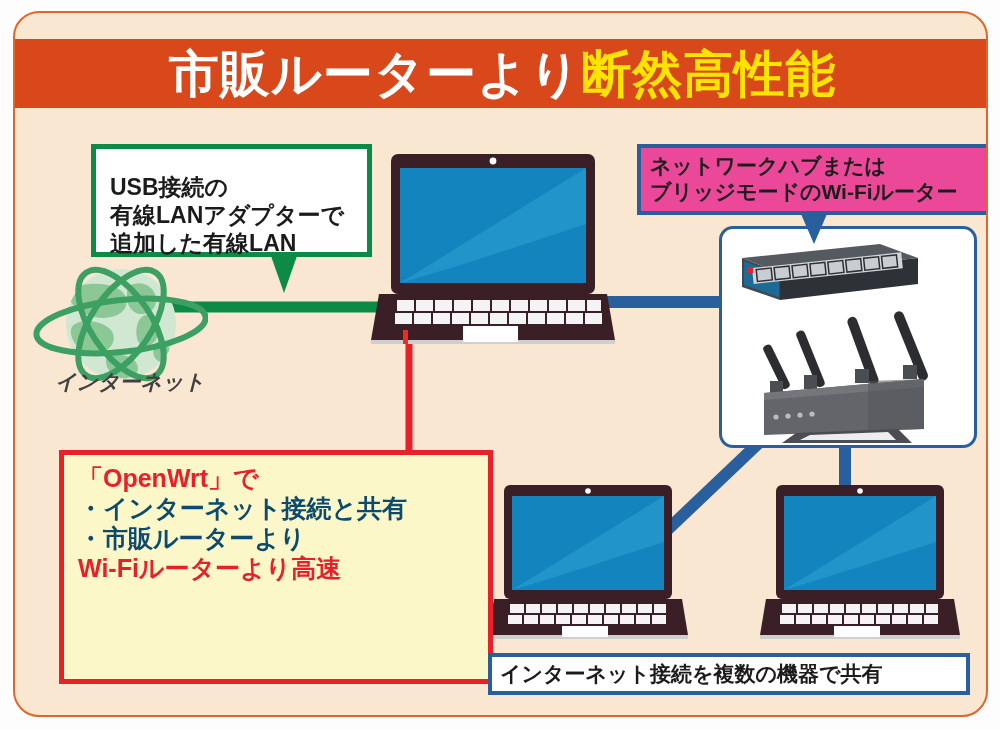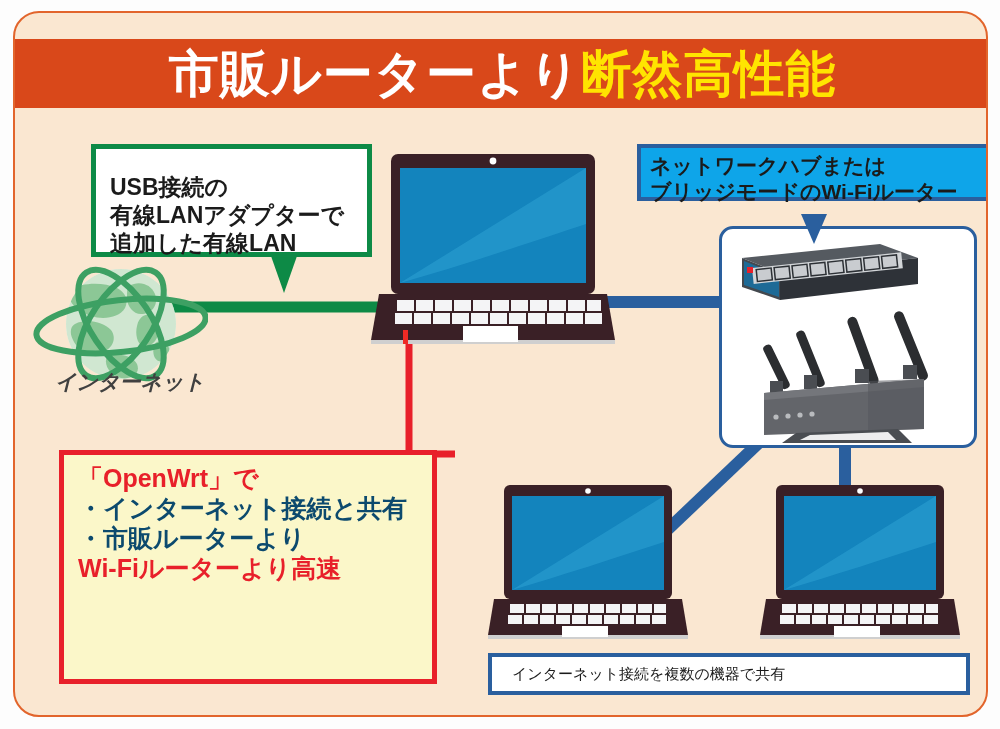--- a/index.html
+++ b/index.html
@@ -98,22 +98,22 @@
     position:absolute;
     left:256px; top:243px;
     width:0; height:0;
     border-left:13px solid transparent;
     border-right:13px solid transparent;
     border-top:37px solid #0d8a46;
   }
 
   .cal-blue-top {
     left:622px; top:131px;
-    width:362px; height:57px;
-    background:#0ea5e9;
+    width:362px; height:71px;
+    background:#ec4899;
     border:4px solid #2a5f9e;
   }
   .cal-blue-top .txt {
     padding:5px 0 0 9px;
     font-size:21px;
     font-weight:bold;
     color:#1b1b1b;
     line-height:1.25;
     white-space:nowrap;
   }
@@ -127,30 +127,30 @@
   }
 
   .cal-blue-bot {
     left:473px; top:640px;
     width:482px; height:42px;
     background:#ffffff;
     border:4px solid #2a5f9e;
     display:flex; align-items:center;
   }
   .cal-blue-bot .txt {
-    padding-left:20px;
-    font-size:15px;
-    font-weight:normal;
+    padding-left:8px;
+    font-size:21px;
+    font-weight:bold;
     color:#1b1b1b;
     white-space:nowrap;
   }
 
   .cal-red {
     left:44px; top:437px;
-    width:378px; height:234px;
+    width:434px; height:234px;
     background:#fbf7c9;
     border:5px solid #e8202a;
   }
   .cal-red .txt {
     padding:8px 0 0 14px;
     font-size:25px;
     font-weight:bold;
     line-height:1.2;
   }
   .r-red { color:#e8202a; }

